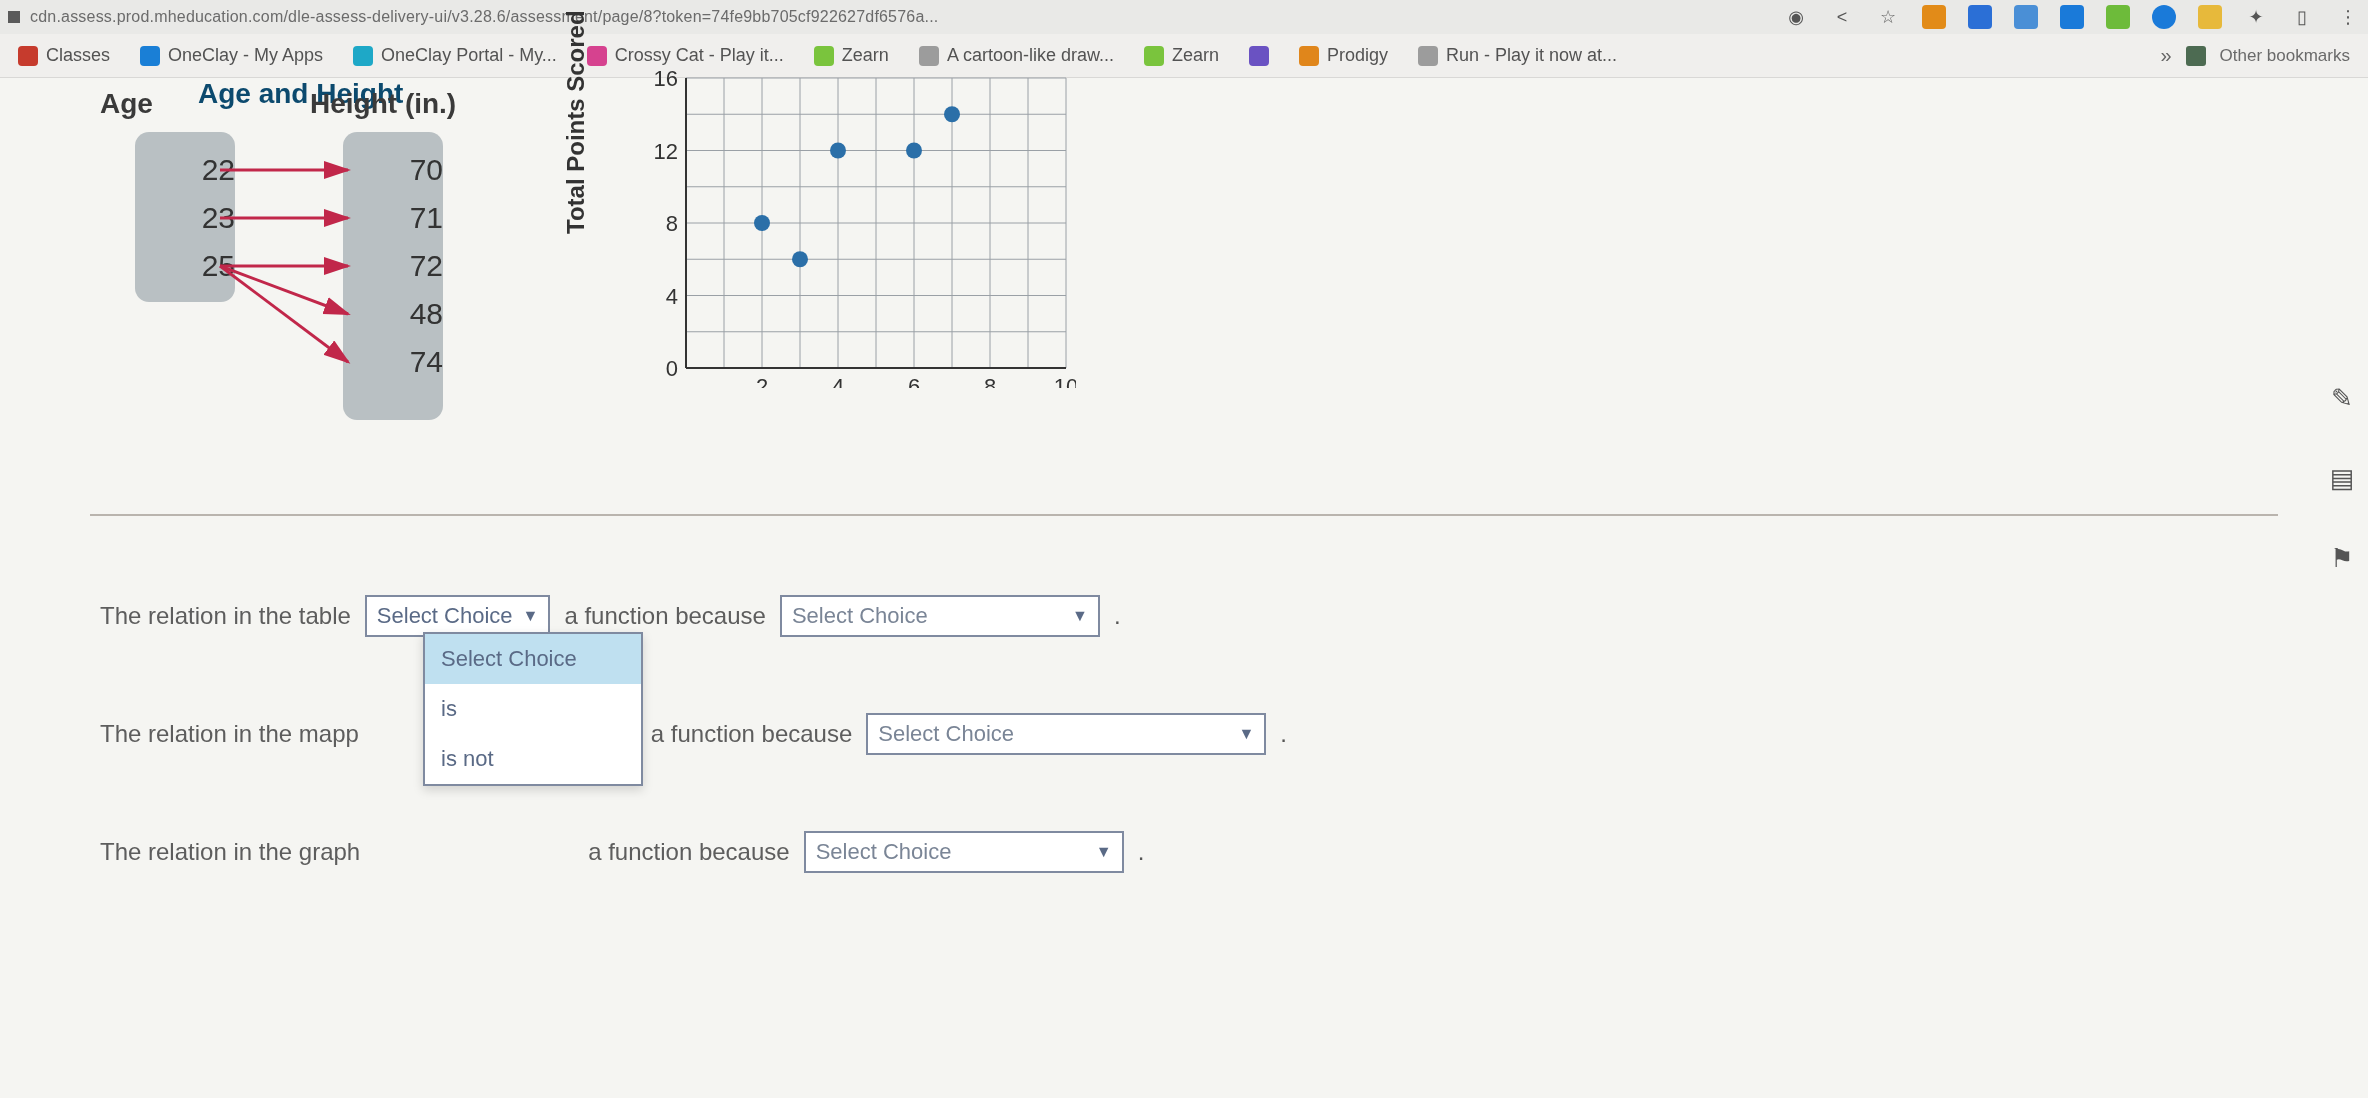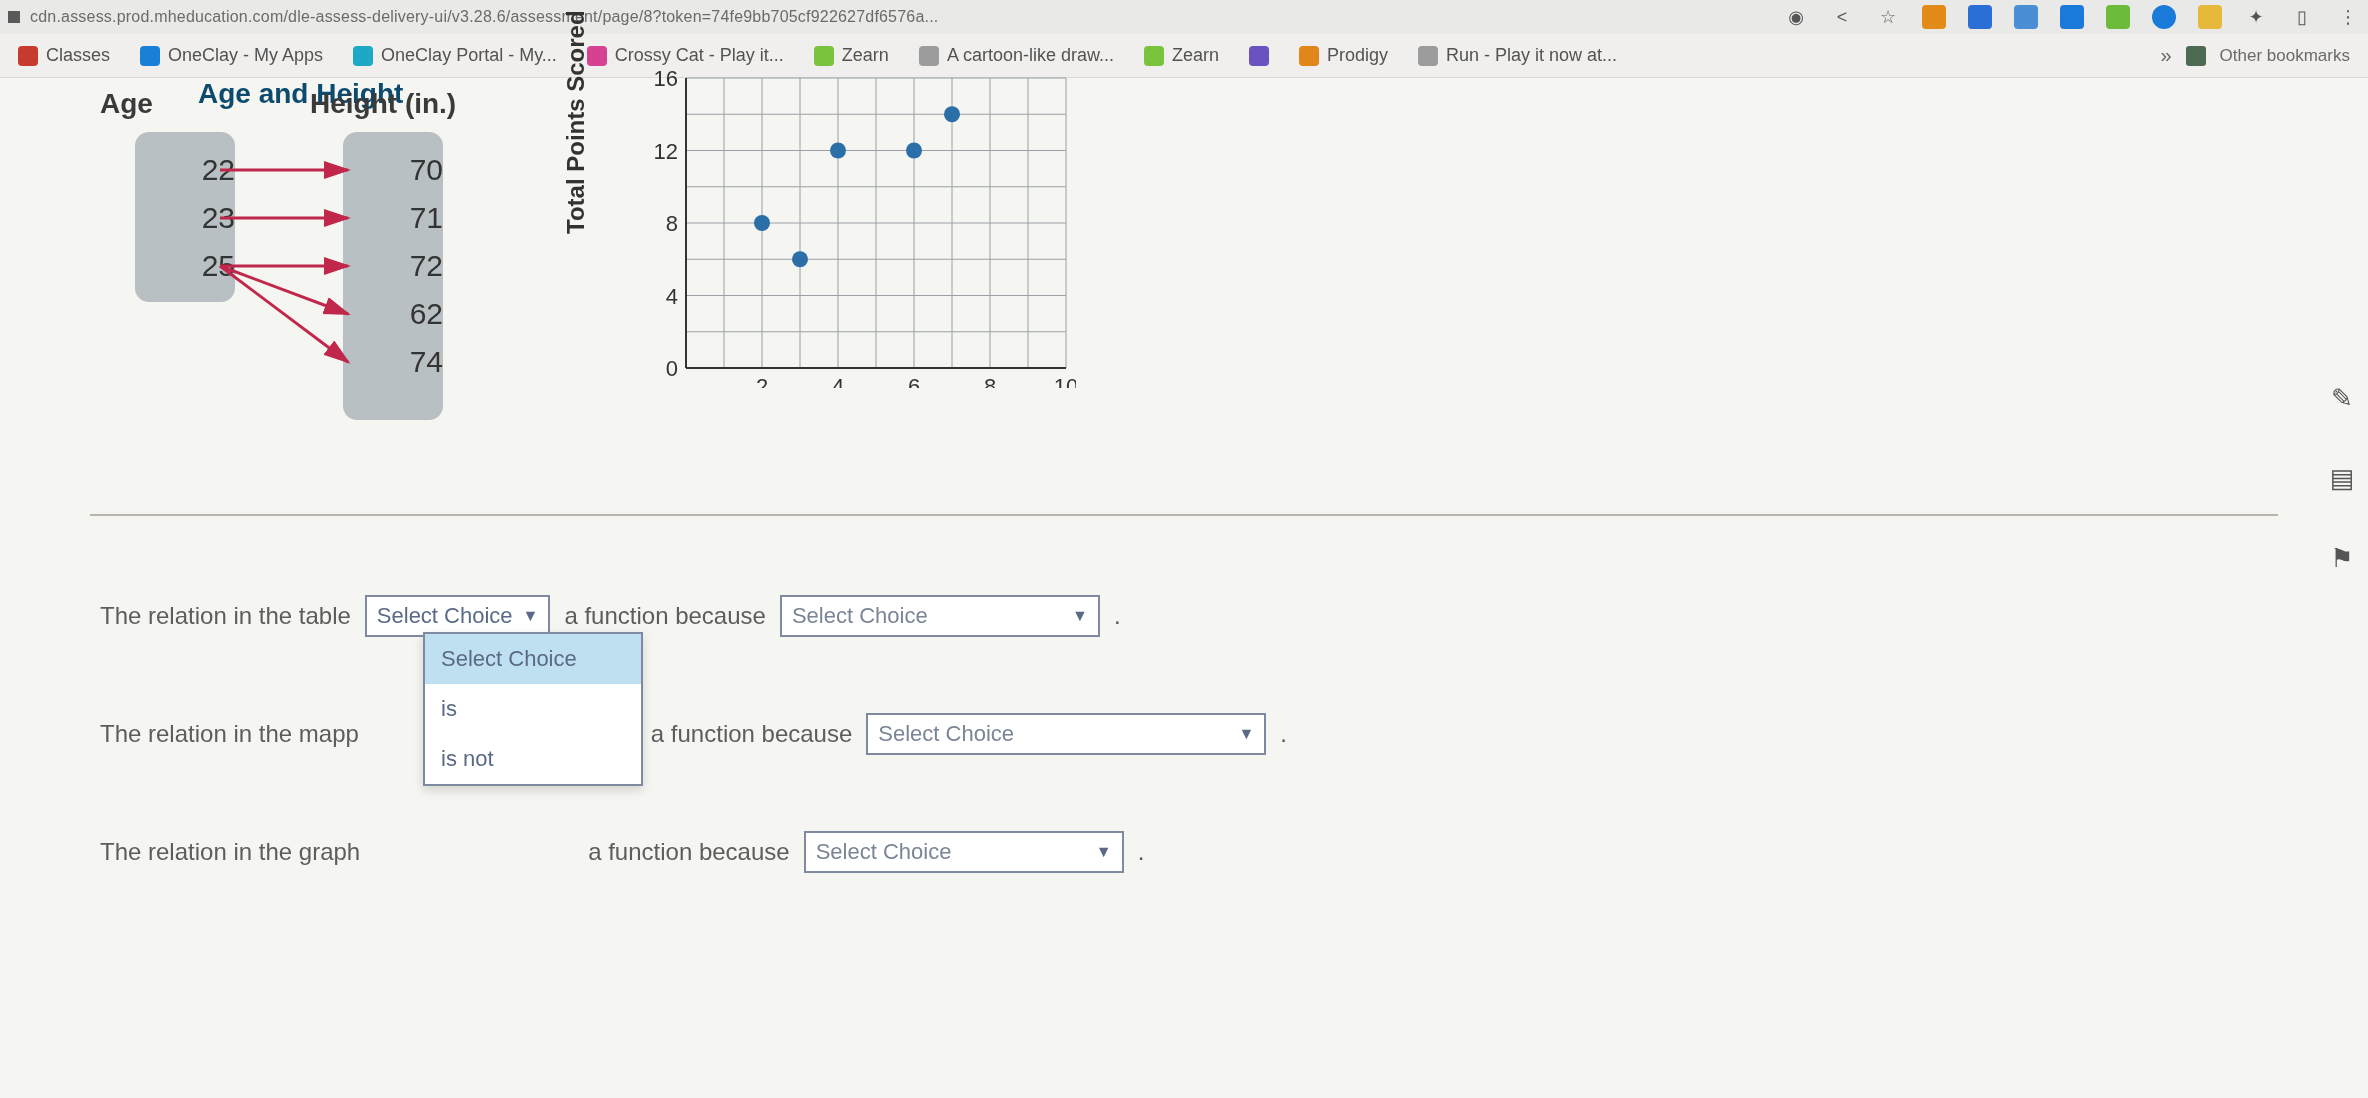--- a/index.html
+++ b/index.html
@@ -159,21 +159,21 @@
     <div class="map-body">
       <div class="pill left">
         <div>22</div>
         <div>23</div>
         <div>25</div>
       </div>
       <div class="pill right">
         <div>70</div>
         <div>71</div>
         <div>72</div>
-        <div>62</div>
+        <div>48</div>
         <div>74</div>
       </div>
       <svg class="map-svg" width="430" height="290">
         <defs>
           <marker id="ah" markerWidth="10" markerHeight="10" refX="8" refY="3" orient="auto">
             <path d="M0,0 L9,3 L0,6 Z" fill="#c1274a"></path>
           </marker>
         </defs>
         <g stroke="#c1274a" stroke-width="3" fill="none" marker-end="url(#ah)">
           <line x1="120" y1="38" x2="248" y2="38"></line>

